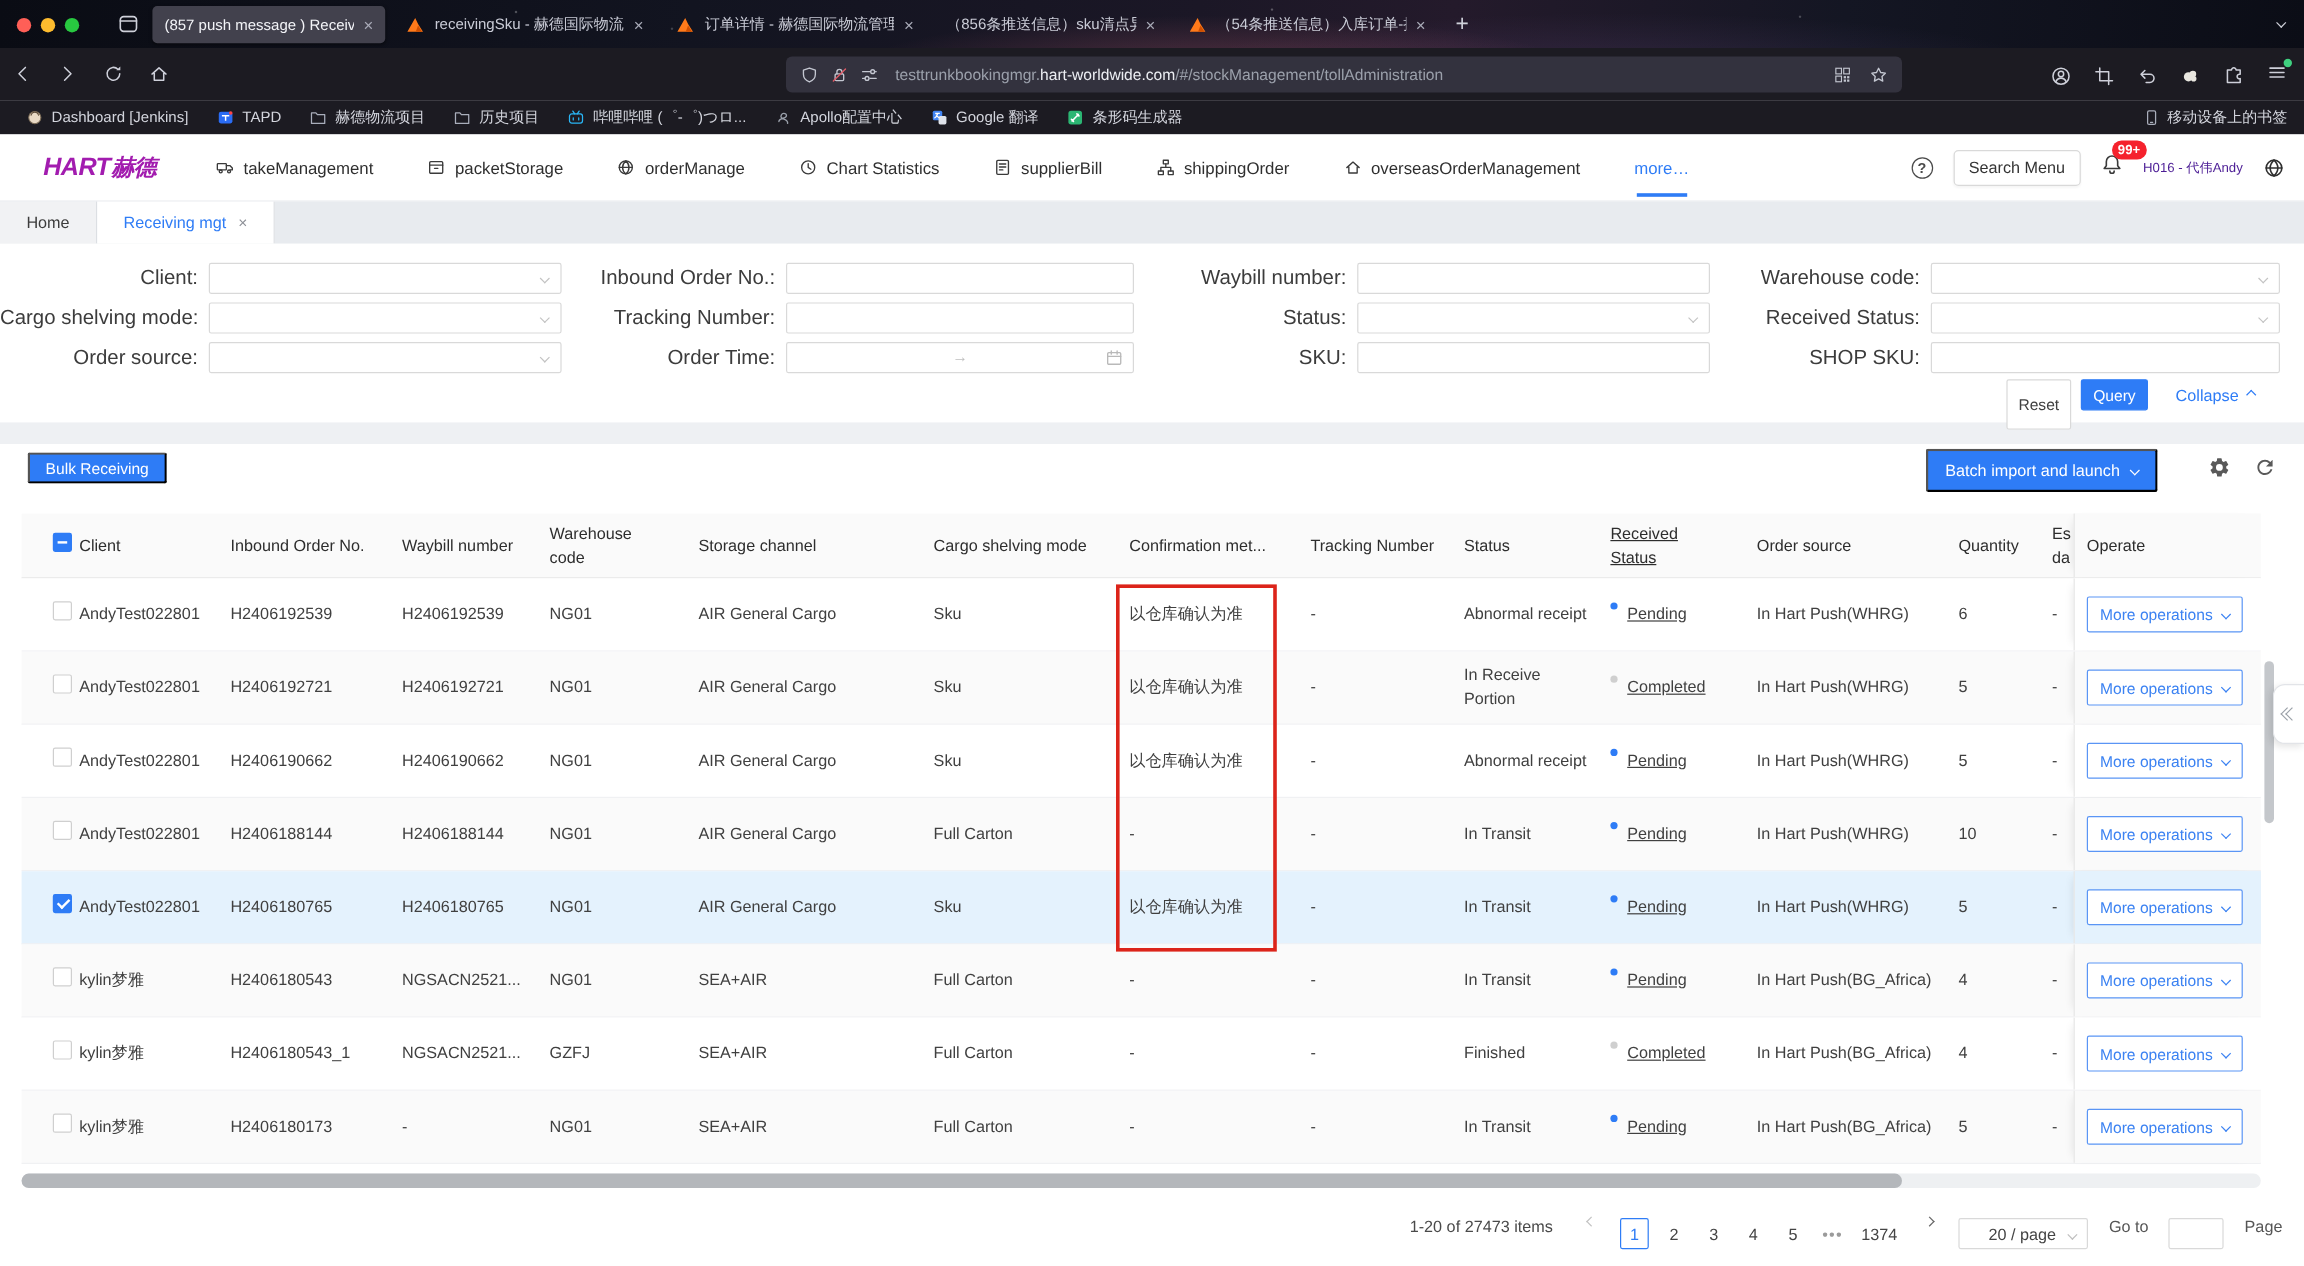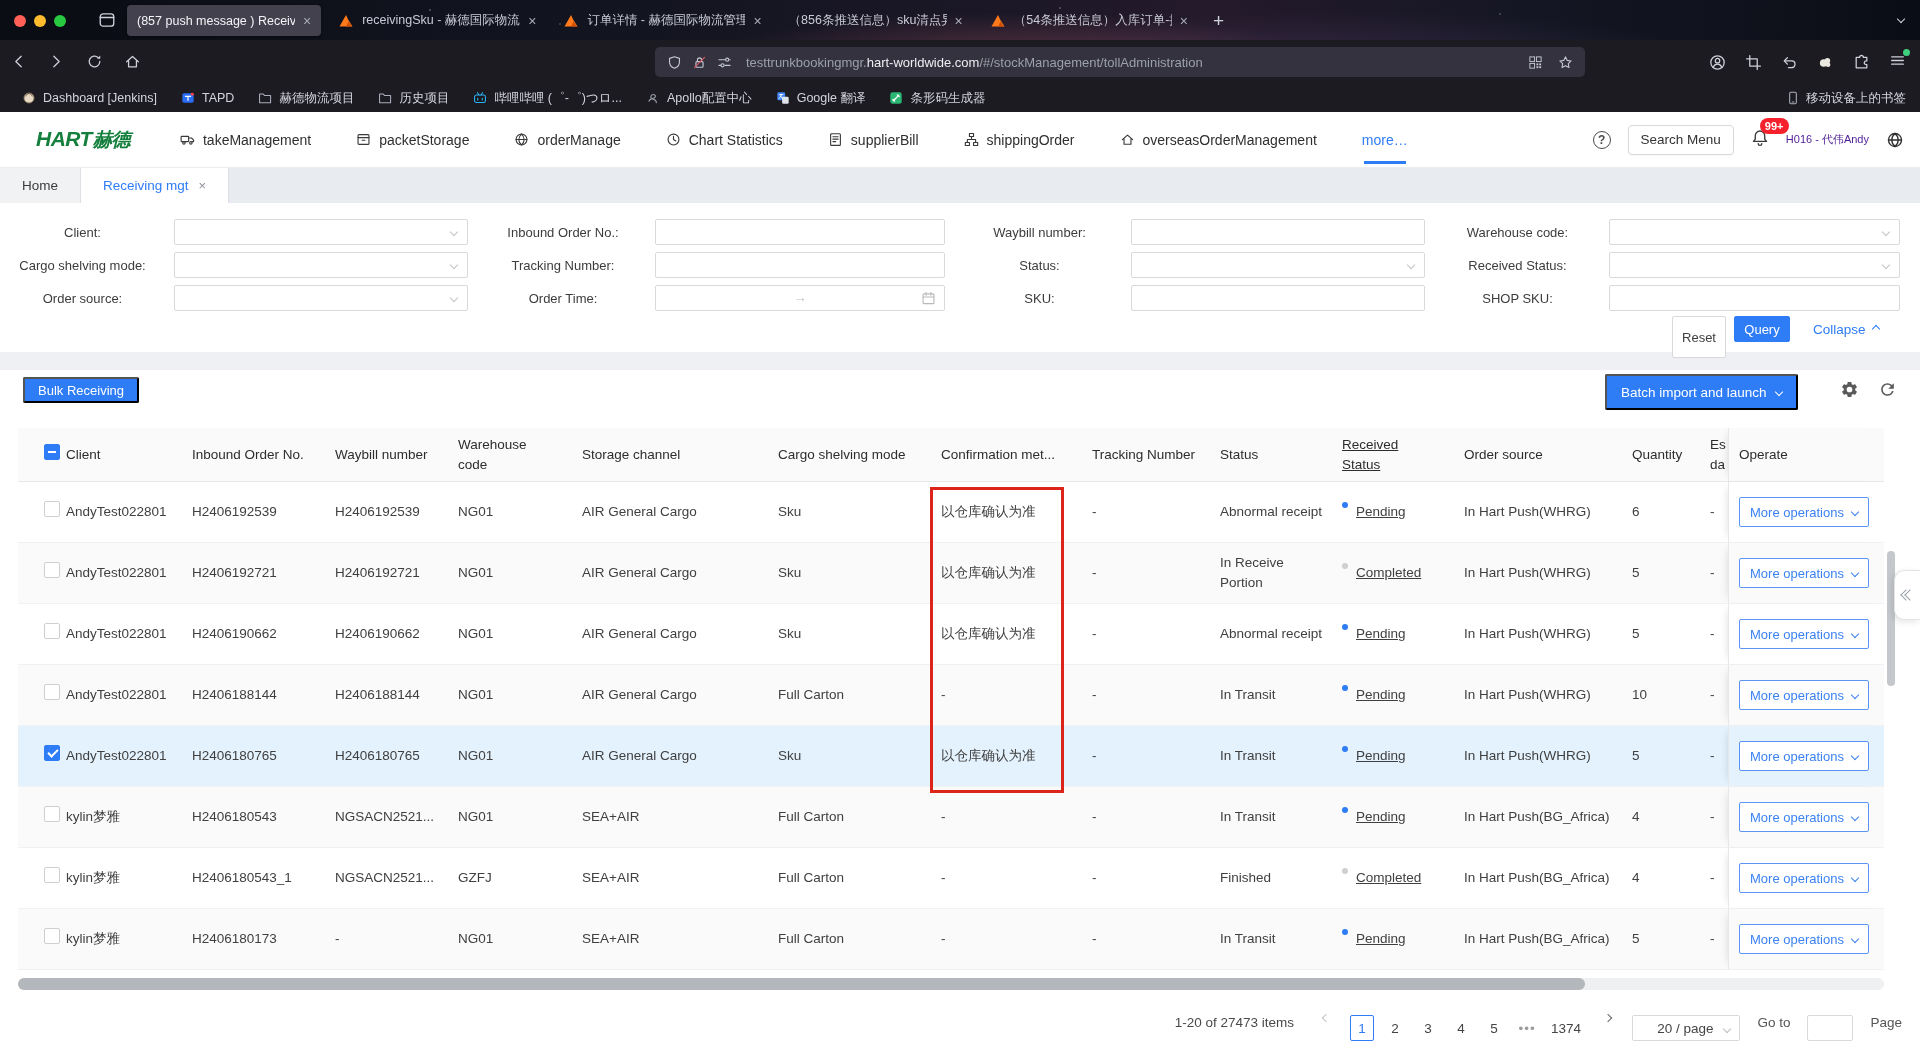--- a/index.html
+++ b/index.html
@@ -58,21 +58,21 @@
   
   .ff-bookmarks { position:absolute; left:0; top:84px; width:1920px; height:28px; background:#1c1b22;
     display:flex; align-items:center; padding:0 14px 0 22px; gap:24px; color:#d3d5dd; font-size:12.5px; }
   .bm { display:flex; align-items:center; gap:7px; white-space:nowrap; }
   .bm .icon { width:14px; height:14px; color:#a9aebb; }
   .bm-right { margin-left:auto; display:flex; align-items:center; gap:6px; }
 
   
   .app-nav { position:absolute; left:0; top:112px; width:1920px; height:56px; background:#fff;
     border-bottom:1px solid #ebedf0; display:flex; align-items:center; }
-  .logo { margin-left:36px; font-style:italic; font-weight:bold; font-size:21px; color:#15803d; letter-spacing:-.5px; white-space:nowrap; }
+  .logo { margin-left:36px; font-style:italic; font-weight:bold; font-size:21px; color:#a21caf; letter-spacing:-.5px; white-space:nowrap; }
   .logo .cn { font-size:19px; margin-left:1px; }
   .nav-items { display:flex; margin-left:50px; gap:45px; align-items:center; }
   .nav-item { position:relative; display:flex; align-items:center; gap:8px; font-size:14px; color:#2f2f2f; white-space:nowrap; cursor:pointer; }
   .nav-item .icon { width:15px; height:15px; color:#3a3a3a; }
   .nav-item.active { color:var(--blue); }
   .nav-item.active::after { content:''; position:absolute; left:2px; right:2px; bottom:-16px; height:3px; background:var(--blue); }
   .nav-right { margin-left:auto; display:flex; align-items:center; gap:17px; margin-right:16px; }
   .help-icon { width:18px; height:18px; border:1.4px solid #4a4a4a; border-radius:50%; color:#4a4a4a;
     font-size:12px; font-weight:bold; display:flex; align-items:center; justify-content:center; }
   .search-menu { height:30px; padding:0 12px; border:1px solid #d9d9d9; border-radius:4px; background:#fff;
@@ -87,21 +87,21 @@
   
   .page-tabs { position:absolute; left:0; top:168px; width:1920px; height:35px; background:#e8ebef; display:flex; }
   .ptab { display:flex; align-items:center; gap:10px; padding:0 22px; font-size:13.5px; color:#3c3c3c;
     background:#f1f2f4; border-right:1px solid #dcdfe3; }
   .ptab.active { background:#fff; color:var(--blue); }
   .ptab .x { color:#8d9097; font-size:13px; }
 
   
   .filter-panel { position:absolute; left:0; top:203px; width:1920px; height:149px; background:#fff; }
   .fg { position:absolute; height:26px; display:flex; align-items:center; }
-  .fg .flabel { flex:1; text-align:center; font-size:13px; color:#3c3c3c; padding-right:9px; white-space:nowrap; }
+  .fg .flabel { flex:1; text-align:right; font-size:17px; color:#3c3c3c; padding-right:9px; white-space:nowrap; }
   .fbox { position:relative; height:26px; border:1px solid #d9d9d9; border-radius:2px; background:#fff; flex:none; }
   .fbox .sel-chev { position:absolute; right:10px; top:9px; color:#c3c3c3; }
   .fbox .dr-arrow { position:absolute; left:0; right:0; top:4px; text-align:center; color:#bfbfbf; font-size:13px; }
   .fbox .cal { position:absolute; right:8px; top:5px; width:15px; height:15px; color:#b9b9b9; }
   .fg.c1{left:0;width:468px}.fg.c2{left:480px;width:465px}.fg.c3{left:957px;width:468px}.fg.c4{left:1435px;width:465px}
   .fg.c1 .fbox{width:294px}.fg.c2 .fbox{width:290px}.fg.c3 .fbox{width:294px}.fg.c4 .fbox{width:291px}
   .fg.r1{top:16px}.fg.r2{top:49px}.fg.r3{top:82px}
   .btn { display:flex; align-items:center; justify-content:center; border-radius:2px; font-size:13px; cursor:pointer; }
   .btn-reset { position:absolute; left:1672px; top:113px; width:54px; height:42px; background:#fff; border:1px solid #d9d9d9; color:#404040; }
   .btn-query { position:absolute; left:1734px; top:113px; width:56px; height:26px; background:var(--blue); color:#fff; border:1px solid var(--blue); }

